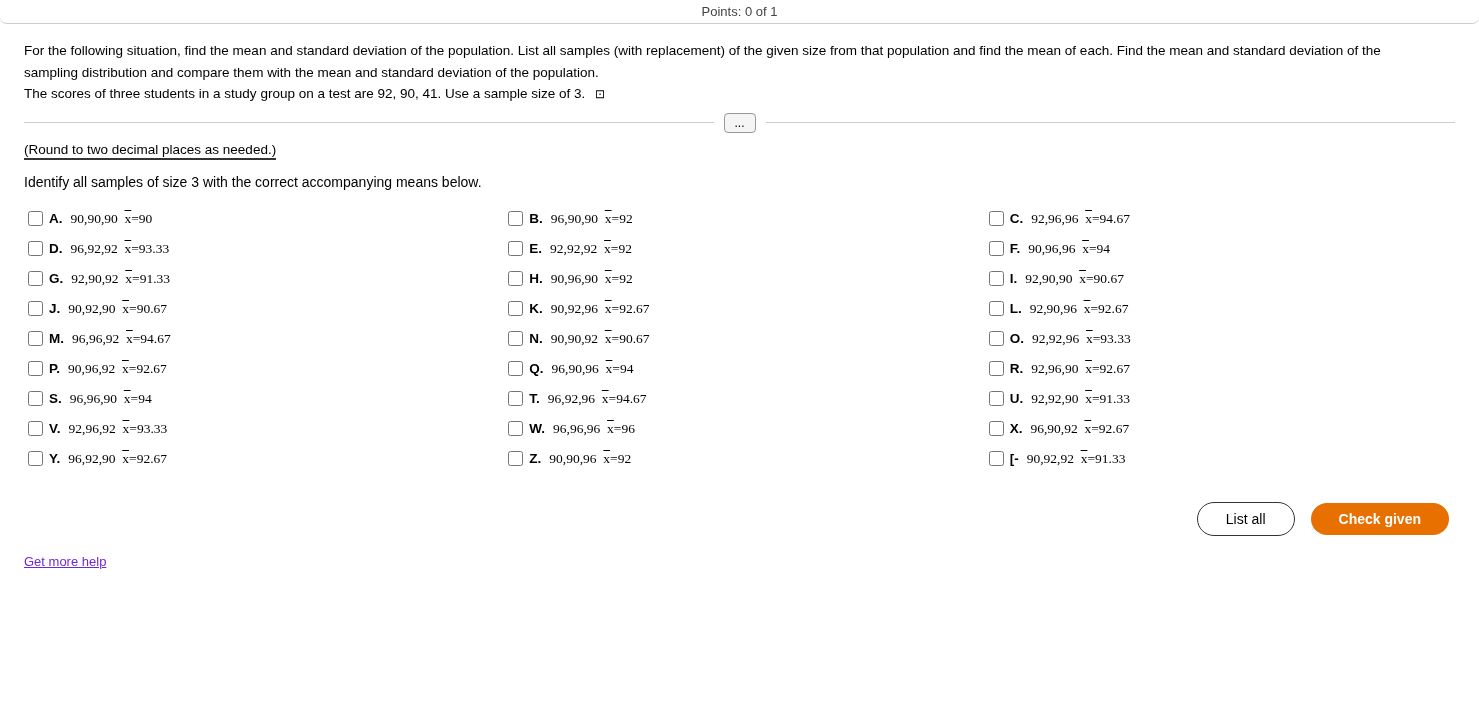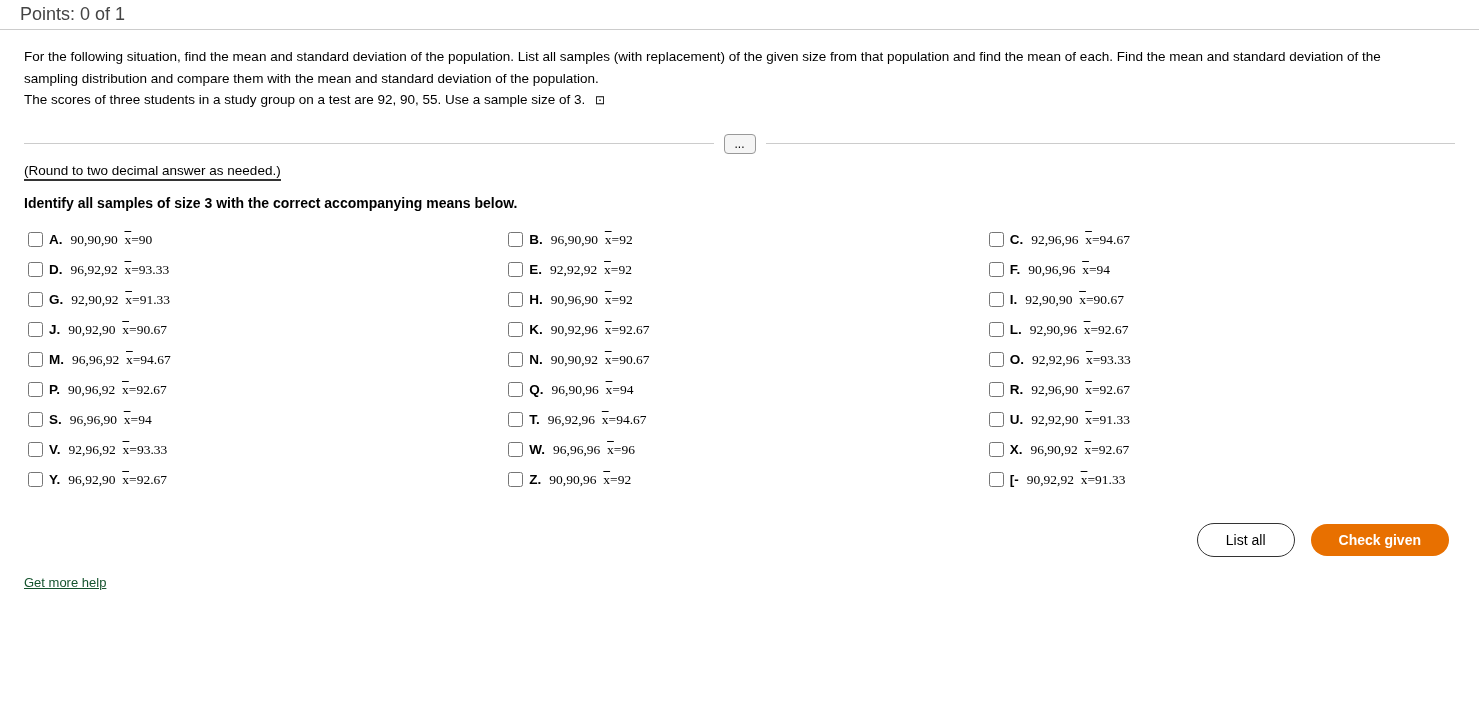--- a/index.html
+++ b/index.html
@@ -7,34 +7,35 @@
       font-family: Arial, sans-serif;
       font-size: 14px;
       background: #fff;
       color: #000;
       width: 1479px;
       min-height: 723px;
       overflow-x: hidden;
     }
     .top-bar {
       display: flex;
-      justify-content: flex-start;
+      justify-content: center;
       align-items: center;
       padding: 4px 20px;
       border-bottom: 1px solid #ccc;
-      font-size: 18px;
+      font-size: 13px;
       color: #444;
+      border-radius: 7px;
     }
     .main-content {
       padding: 16px 24px 0 24px;
     }
     .problem-statement {
       font-size: 13.5px;
       line-height: 1.6;
-      margin-bottom: 23px;
+      margin-bottom: 8px;
       max-width: 1400px;
     }
     .divider-row {
       display: flex;
       justify-content: center;
       align-items: center;
       margin: 8px 0;
     }
     .divider-line {
       flex: 1;
@@ -53,21 +54,21 @@
     .round-note {
       font-size: 13.5px;
       margin-bottom: 6px;
       border-bottom: 2px solid #333;
       display: inline-block;
       padding-bottom: 1px;
     }
     .identify-instruction {
       font-size: 14px;
       margin-bottom: 14px;
-      font-weight: bold;
+      font-weight: normal;
     }
     .options-grid {
       display: grid;
       grid-template-columns: repeat(3, 1fr);
       gap: 0px 10px;
       max-width: 1440px;
     }
     .option-item {
       display: flex;
       align-items: center;
@@ -125,32 +126,32 @@
 </head>
 <body>
 
 <div class="top-bar">
   <span>Points: 0 of 1</span>
 </div>
 
 <div class="main-content">
   <div class="problem-statement">
     <span>For the following situation, find the mean and standard deviation of the population. List all samples (with replacement) of the given size from that population and find the mean of each. Find the mean and standard deviation of the sampling distribution and compare them with the mean and standard deviation of the population.</span><br>
-    <span>The scores of three students in a study group on a test are 92, 90, 55. Use a sample size of 3.</span>
+    <span>The scores of three students in a study group on a test are 92, 90, 41. Use a sample size of 3.</span>
     <span style="margin-left:6px; font-size:12px; cursor:pointer;">⊡</span>
   </div>
 
   <div class="divider-row">
     <div class="divider-line"></div>
     <button class="dots-btn">...</button>
     <div class="divider-line"></div>
   </div>
 
   <div style="margin-bottom:8px;">
-    <span class="round-note">(Round to two decimal answer as needed.)</span>
+    <span class="round-note">(Round to two decimal places as needed.)</span>
   </div>
 
   <div class="identify-instruction">Identify all samples of size 3 with the correct accompanying means below.</div>
 
   <div class="options-grid" id="options-container">
 
   <div class="option-item">
         <input type="checkbox" style="">
         <span class="option-label">A.</span>
         <span class="option-text">90,90,90&nbsp;&nbsp;<span style="text-decoration:overline">x</span>=90</span>
@@ -287,14 +288,14 @@
       </div>
     </div>
 </div>
 
 <div class="bottom-bar">
   <button class="clear-all-btn">List all</button>
   <button class="check-answer-btn">Check given</button>
 </div>
 
 <div class="bottom-help">
-  <span style="cursor:pointer; text-decoration:underline; color:#14532d;">Get more help</span>
+  <span style="cursor:pointer; text-decoration:underline; color:#6d28d9;">Get more help</span>
 </div>
 
 </body></html>

